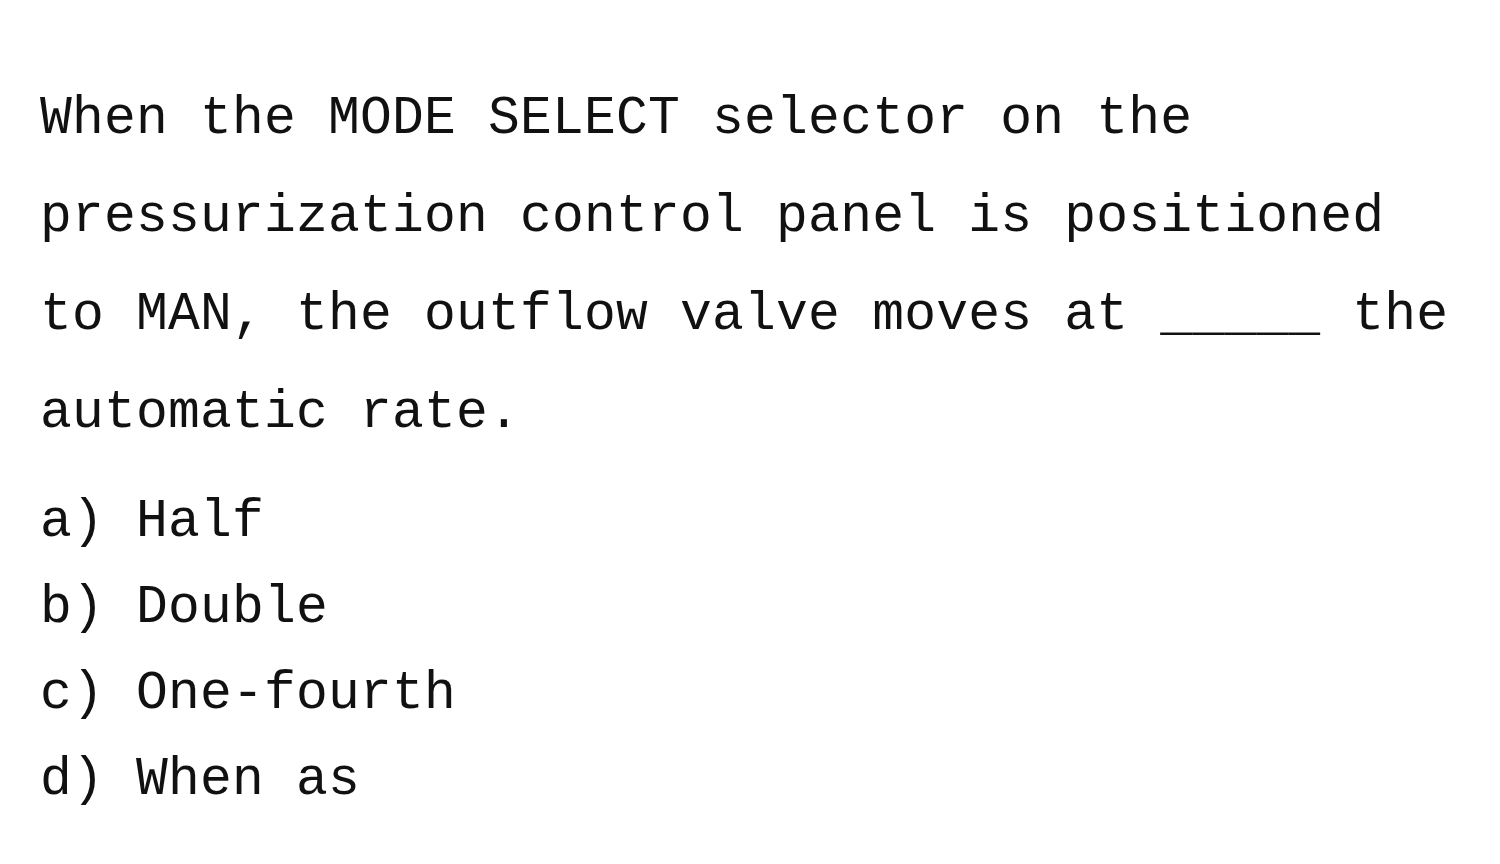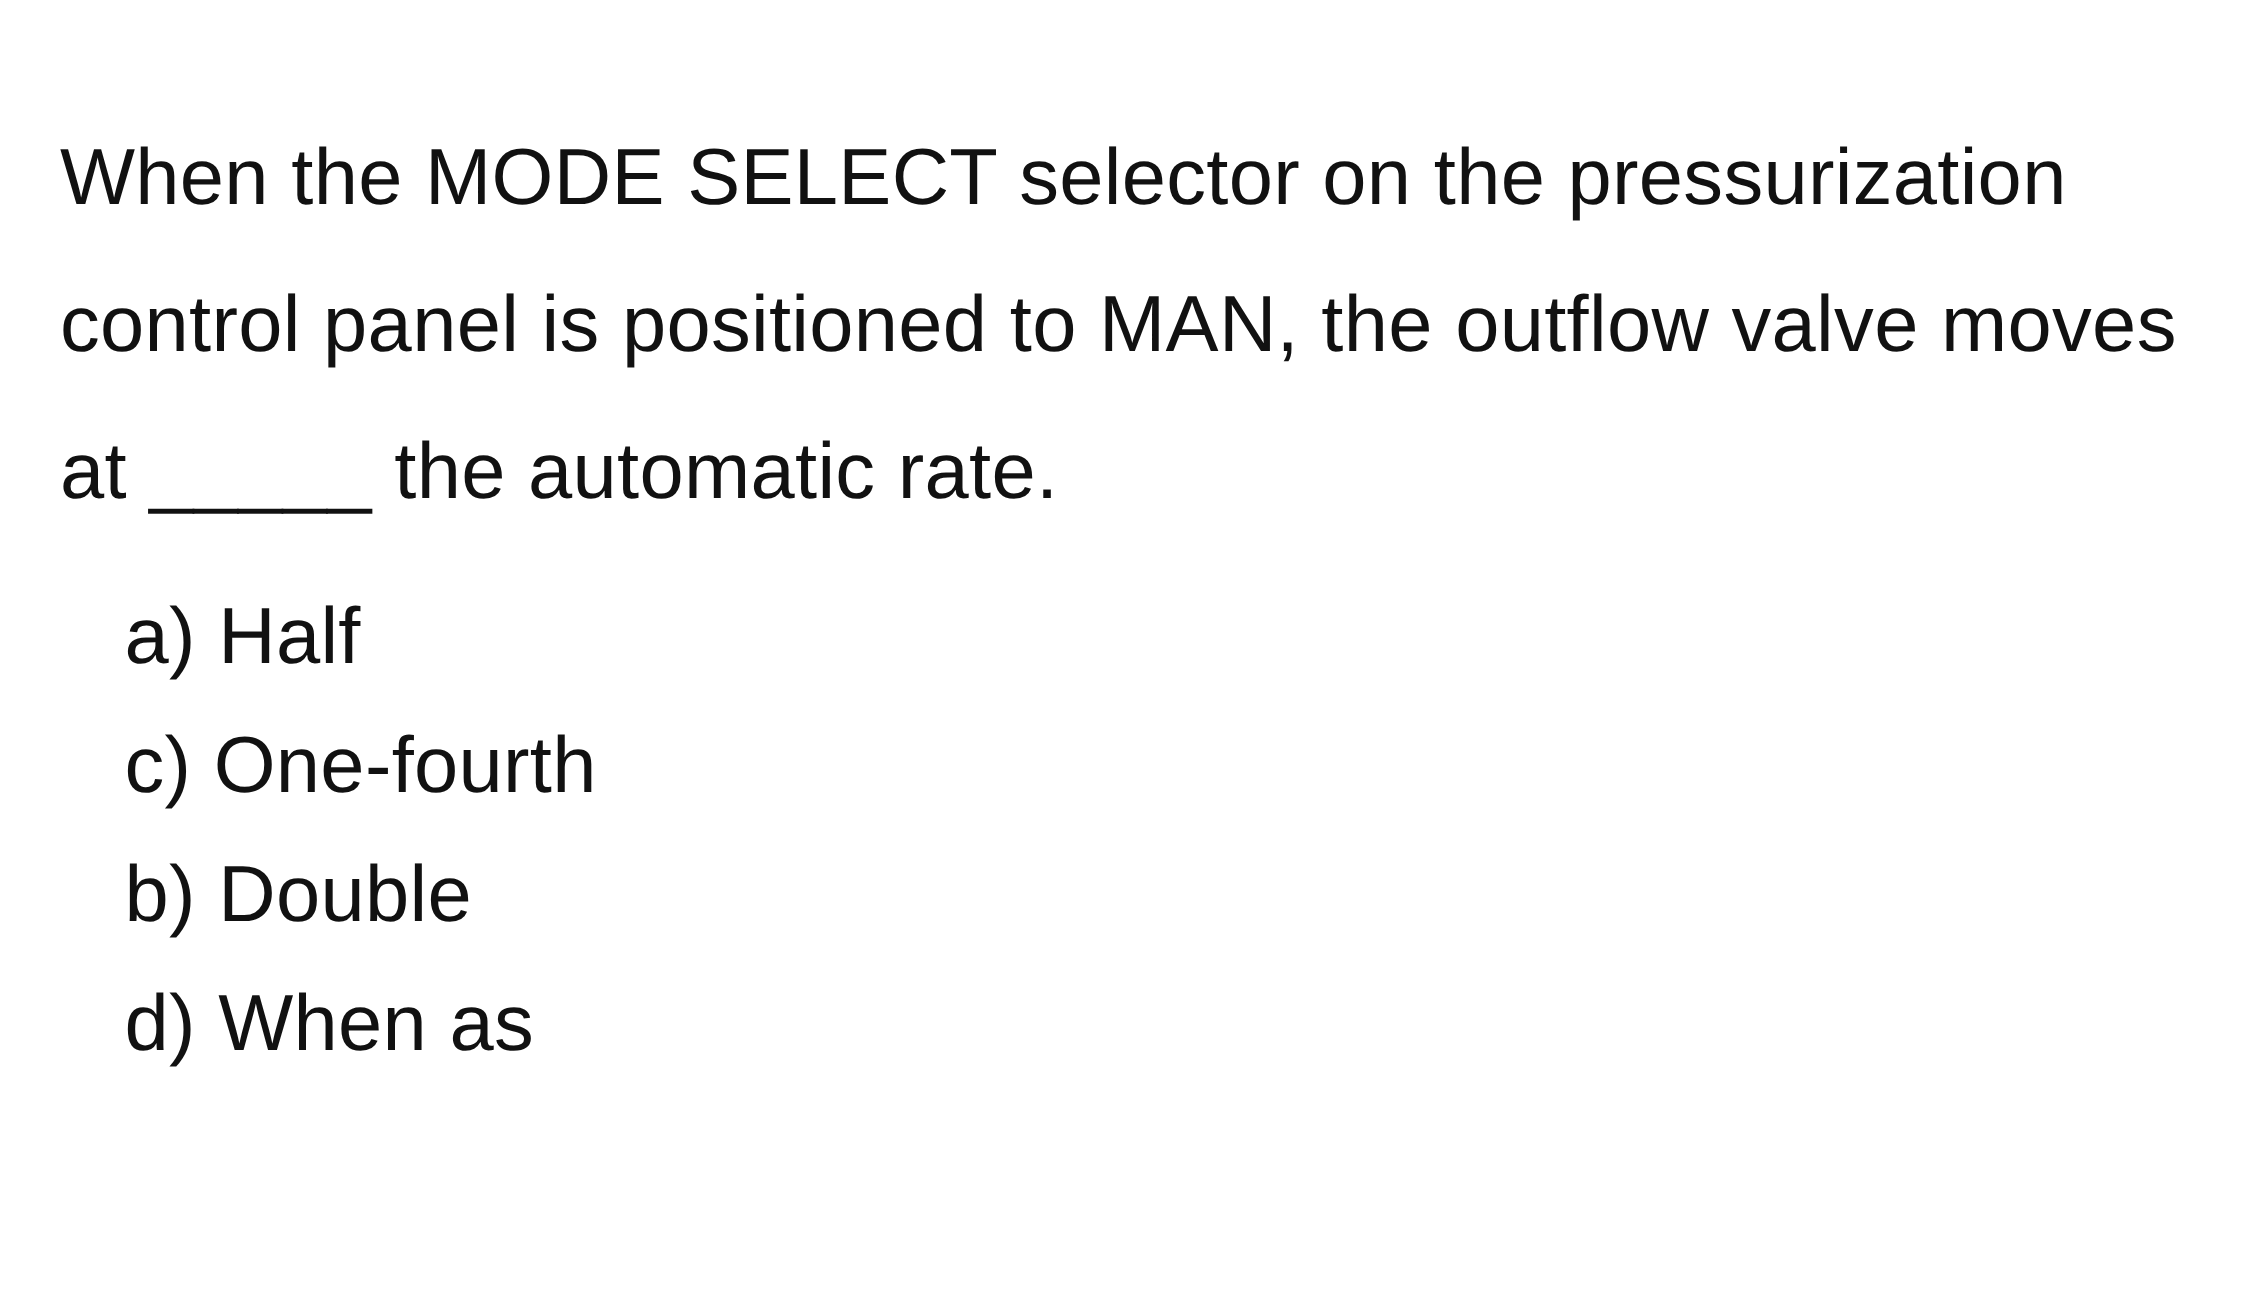--- a/index.html
+++ b/index.html
@@ -9,44 +9,44 @@
     height: 864px;
     background: #ffffff;
     font-family: -apple-system, BlinkMacSystemFont, "Segoe UI", Helvetica, Arial, sans-serif;
     color: #111;
   }
   .page {
     box-sizing: border-box;
     padding: 70px 40px 40px 40px;
     width: 100%;
     height: 100%;
+    font-family: Liberation Mono, monospace;
   }
   .question {
     font-size: 53px;
     line-height: 1.85;
     font-weight: 400;
     letter-spacing: 0.2px;
     margin-bottom: 18px;
   }
   .options {
     font-size: 53px;
     line-height: 1.62;
     font-weight: 400;
     letter-spacing: 0.2px;
   }
   .opt {
     display: block;
-    margin-left: 43px;
   }
 </style>
 </head>
 <body>
 
 <div class="page">
   <div class="question">When the MODE SELECT selector on the pressurization control panel is positioned to MAN, the outflow valve moves at _____ the automatic rate.</div>
 
   <div class="options">
     <span class="opt">a) Half</span>
+    <span class="opt">b) Double</span>
     <span class="opt">c) One-fourth</span>
-    <span class="opt">b) Double</span>
     <span class="opt">d) When as</span>
   </div>
 </div>
 
 </body></html>

